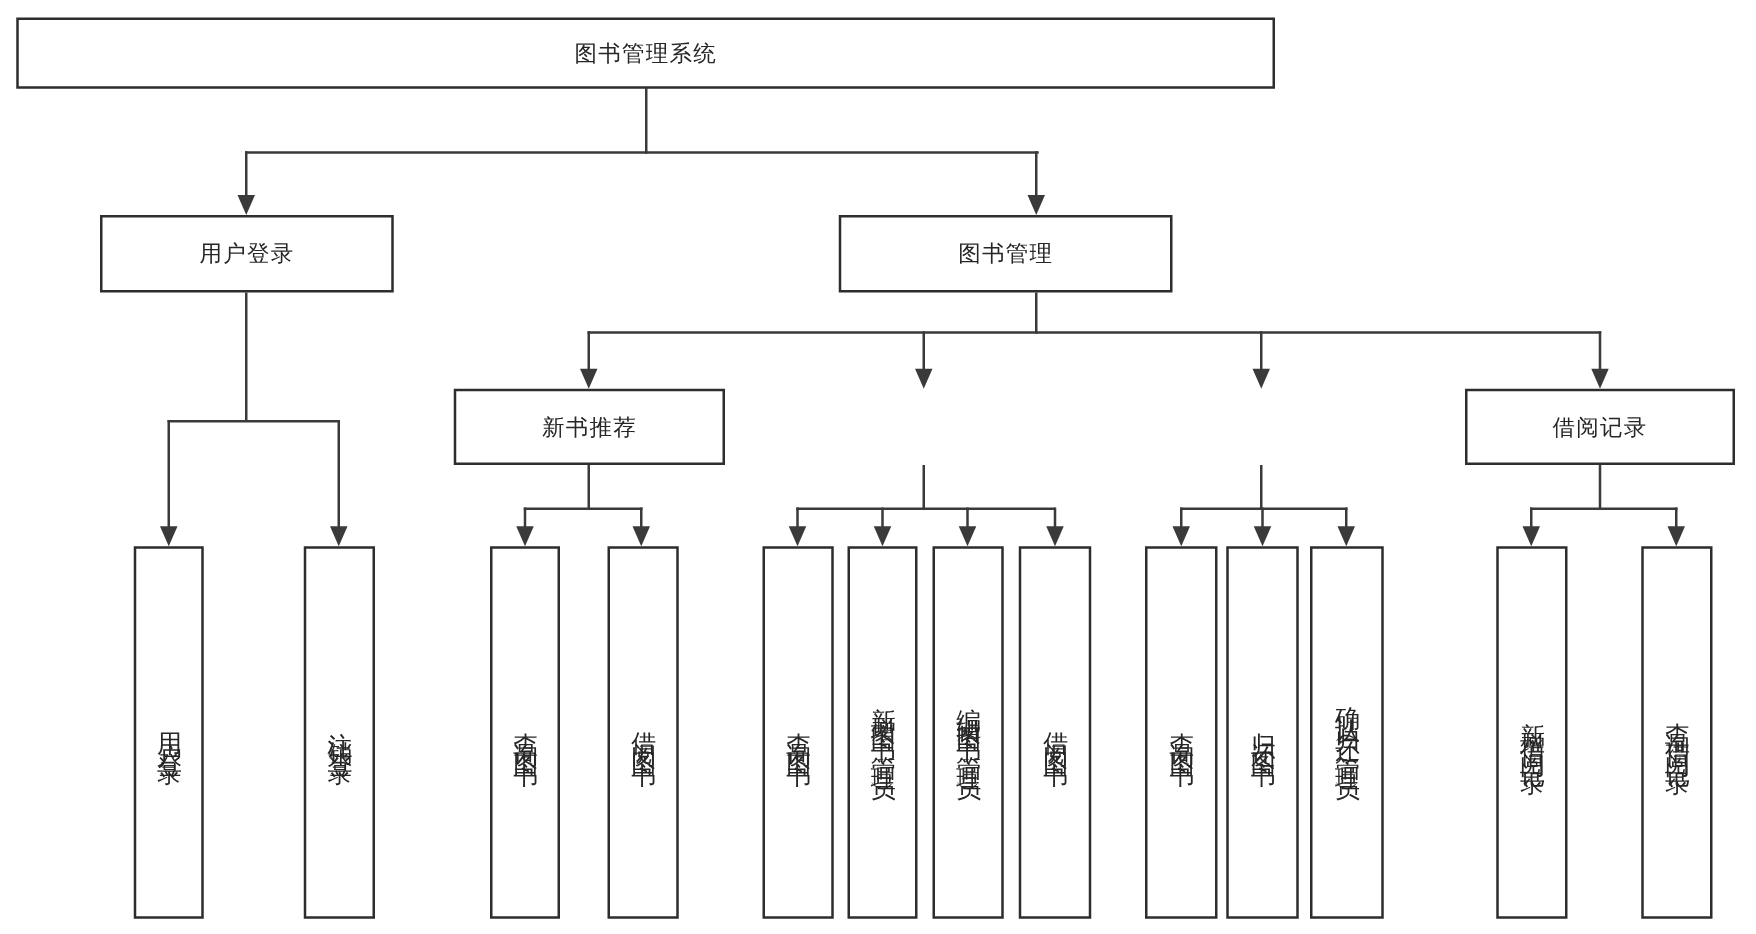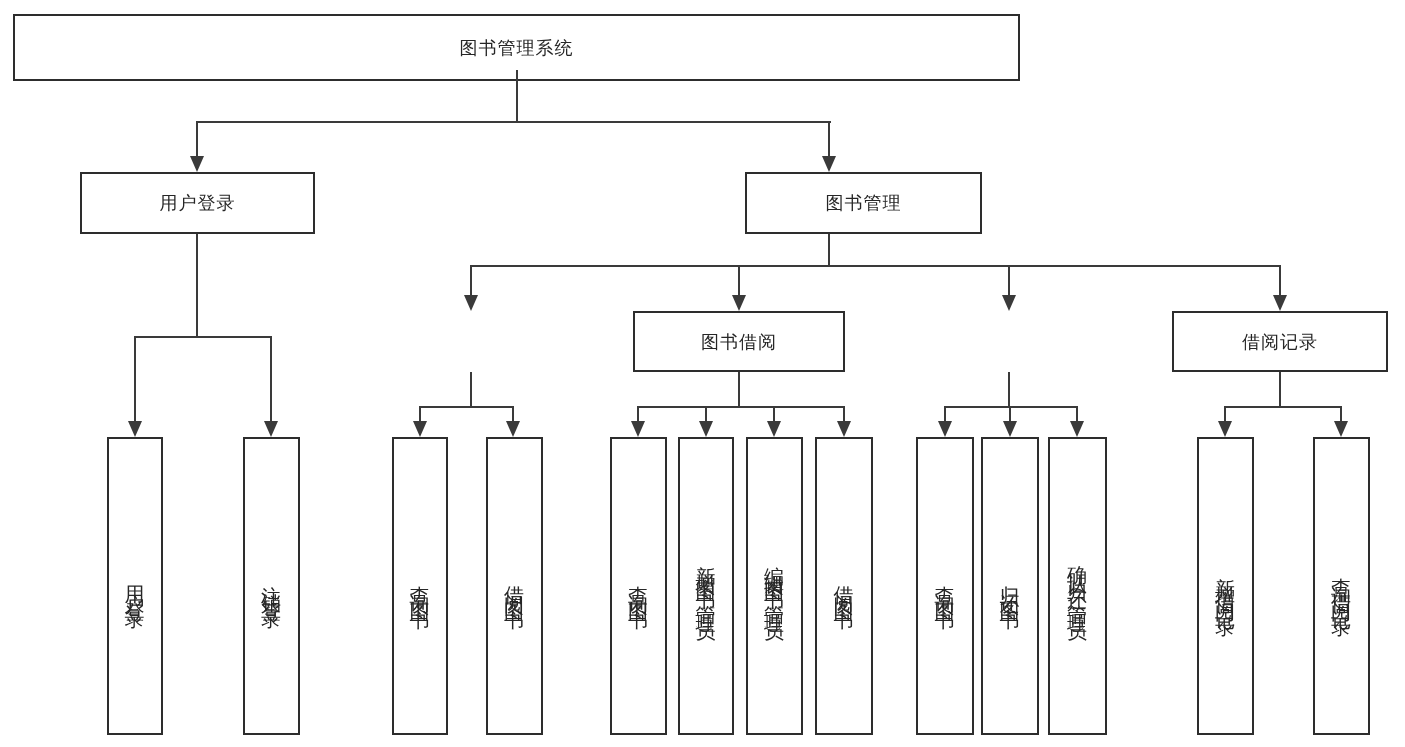--- a/index.html
+++ b/index.html
@@ -51,35 +51,35 @@
     color:#b5b5b5;
     letter-spacing:1px;
     white-space:nowrap;
   }
 </style>
 </head>
 <body>
 
 <div id="stage">
 
-  <div class="box" style="left:13px;top:14px;width:1007px;height:67px;">
+  <div class="box" style="left:13px;top:14px;width:1007px;height:57px;">
     <span>图书管理系统</span>
   </div>
 
   <div class="vline" style="left:516px;top:70px;height:53px;"></div>
   <div class="hline" style="left:196px;top:121px;width:635px;"></div>
   <div class="vline" style="left:196px;top:121px;height:36px;"></div>
   <div class="arrow" style="left:190px;top:156px;"></div>
   <div class="vline" style="left:828px;top:121px;height:36px;"></div>
   <div class="arrow" style="left:822px;top:156px;"></div>
 
   <div class="box" style="left:80px;top:172px;width:235px;height:62px;">
     <span>用户登录</span>
   </div>
-  <div class="box" style="left:745px;top:172px;width:237px;height:62px;text-align:right;">
+  <div class="box" style="left:671px;top:172px;width:267px;height:62px;text-align:right;">
     <span>图书管理</span>
   </div>
 
   <div class="vline" style="left:196px;top:234px;height:103px;"></div>
   <div class="hline" style="left:134px;top:336px;width:138px;"></div>
   <div class="vline" style="left:134px;top:336px;height:86px;"></div>
   <div class="arrow" style="left:128px;top:421px;"></div>
   <div class="vline" style="left:270px;top:336px;height:86px;"></div>
   <div class="arrow" style="left:264px;top:421px;"></div>
 
@@ -87,22 +87,22 @@
   <div class="hline" style="left:470px;top:265px;width:811px;"></div>
   <div class="vline" style="left:470px;top:265px;height:32px;"></div>
   <div class="arrow" style="left:464px;top:295px;"></div>
   <div class="vline" style="left:738px;top:265px;height:32px;"></div>
   <div class="arrow" style="left:732px;top:295px;"></div>
   <div class="vline" style="left:1008px;top:265px;height:32px;"></div>
   <div class="arrow" style="left:1002px;top:295px;"></div>
   <div class="vline" style="left:1279px;top:265px;height:32px;"></div>
   <div class="arrow" style="left:1273px;top:295px;"></div>
 
-  <div class="box" style="left:633px;top:311px;width:212px;height:61px;">
-    <span>图书借阅</span>
+  <div class="box" style="left:363px;top:311px;width:217px;height:61px;">
+    <span>新书推荐</span>
   </div>
   <div class="box" style="left:1172px;top:311px;width:216px;height:61px;">
     <span>借阅记录</span>
   </div>
 
   <div class="vline" style="left:470px;top:372px;height:36px;"></div>
   <div class="hline" style="left:419px;top:406px;width:95px;"></div>
   <div class="vline" style="left:419px;top:406px;height:17px;"></div>
   <div class="arrow" style="left:413px;top:421px;"></div>
   <div class="vline" style="left:512px;top:406px;height:17px;"></div>

